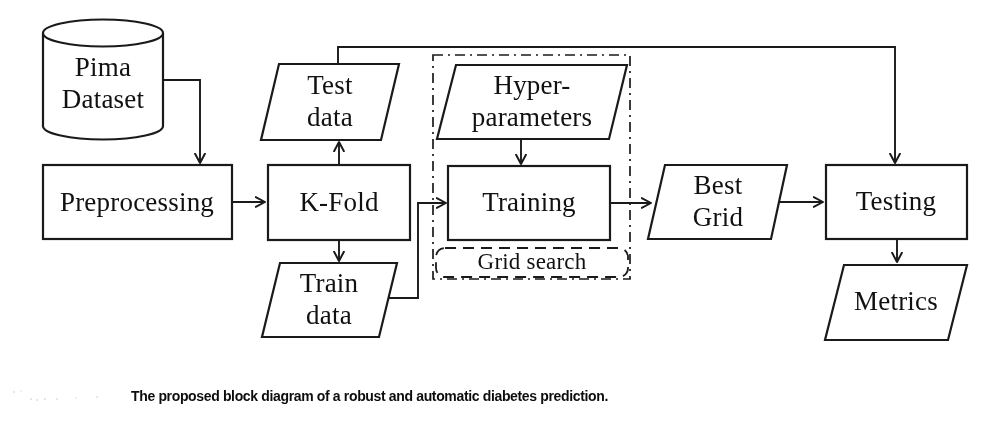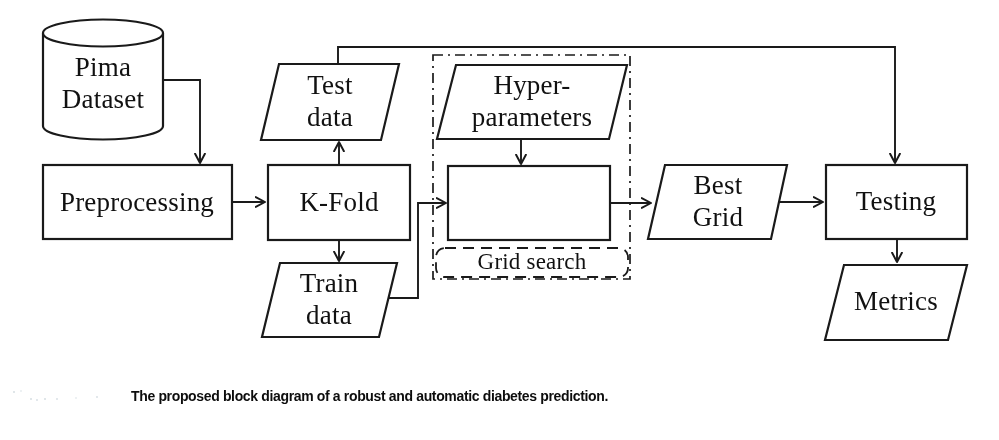--- a/index.html
+++ b/index.html
@@ -97,20 +97,21 @@
 
   <div class="lbl" style="left:330px; top:102px;">Test
 data</div>
 
   <div class="lbl" style="left:329px; top:300px;">Train
 data</div>
 
   <div class="lbl" style="left:532px; top:102px;">Hyper-
 parameters</div>
 
+  <div class="lbl" style="left:529px; top:203px;">Training</div>
 
   <div class="lbl small" style="left:532px; top:262px;">Grid search</div>
 
   <div class="lbl" style="left:718px; top:202px;">Best
 Grid</div>
 
   <div class="lbl" style="left:896px; top:202px;">Testing</div>
 
   <div class="lbl" style="left:896px; top:302px;text-align:center;">Metrics</div>
 

